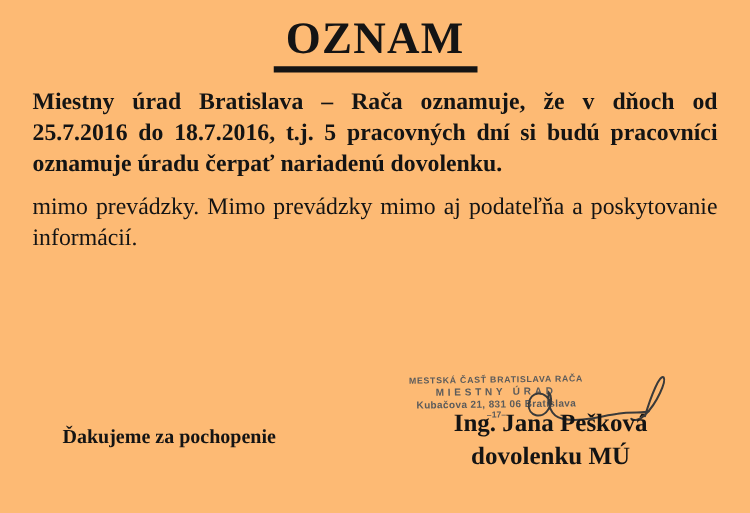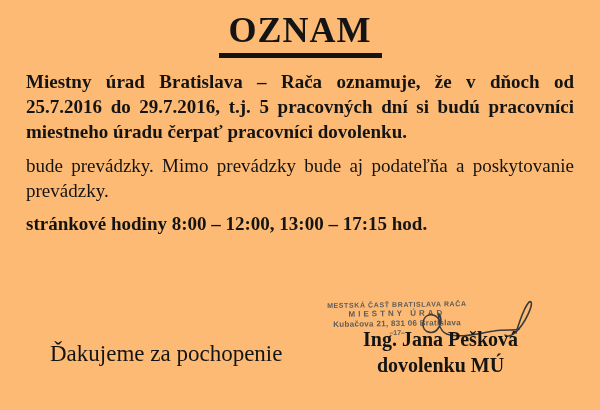--- a/index.html
+++ b/index.html
@@ -37,22 +37,22 @@
   .para-3{margin-top:8px;}
   .jline{
     text-align:justify;
     text-align-last:justify;
     white-space:nowrap;
   }
   .lline{text-align:left;}
   .thanks{
     position:absolute;
     left:50px;top:341px;
-    font-size:23px;
-    font-weight:normal;
+    font-size:16px;
+    font-weight:bold;
   }
   .stamp{
     position:absolute;
     left:322px;top:301px;
     width:150px;
     text-align:center;
     font-family:"Liberation Sans", sans-serif;
     font-weight:bold;
     color:#5b5b5b;
     transform:rotate(-0.8deg);
@@ -80,31 +80,30 @@
 <body>
 
 <div class="doc">
 
   <div class="title-wrap">
     <h1 class="title">OZNAM</h1>
   </div>
 
   <div class="para bold para-1">
     <div class="jline">Miestny úrad Bratislava – Rača oznamuje, že v dňoch od</div>
-    <div class="jline">25.7.2016 do 29.7.2016, t.j. 5 pracovných dní si budú pracovníci</div>
-    <div class="lline">miestneho úradu čerpať pracovníci dovolenku.</div>
+    <div class="jline">25.7.2016 do 18.7.2016, t.j. 5 pracovných dní si budú pracovníci</div>
+    <div class="lline">oznamuje úradu čerpať nariadenú dovolenku.</div>
   </div>
 
   <div class="para para-2">
-    <div class="jline">bude prevádzky. Mimo prevádzky bude aj podateľňa a poskytovanie</div>
-    <div class="lline">prevádzky.</div>
+    <div class="jline">mimo prevádzky. Mimo prevádzky mimo aj podateľňa a poskytovanie</div>
+    <div class="lline">informácií.</div>
   </div>
 
   <div class="para bold para-3">
-    <div class="lline">stránkové hodiny 8:00 – 12:00, 13:00 – 17:15 hod.</div>
   </div>
 
   <div class="thanks">Ďakujeme za pochopenie</div>
 
   <div class="stamp">
     <div class="s1">MESTSKÁ ČASŤ BRATISLAVA RAČA</div>
     <div class="s2">MIESTNY ÚRAD</div>
     <div class="s3">Kubačova 21, 831 06 Bratislava</div>
     <div class="s4">–17–</div>
   </div>

